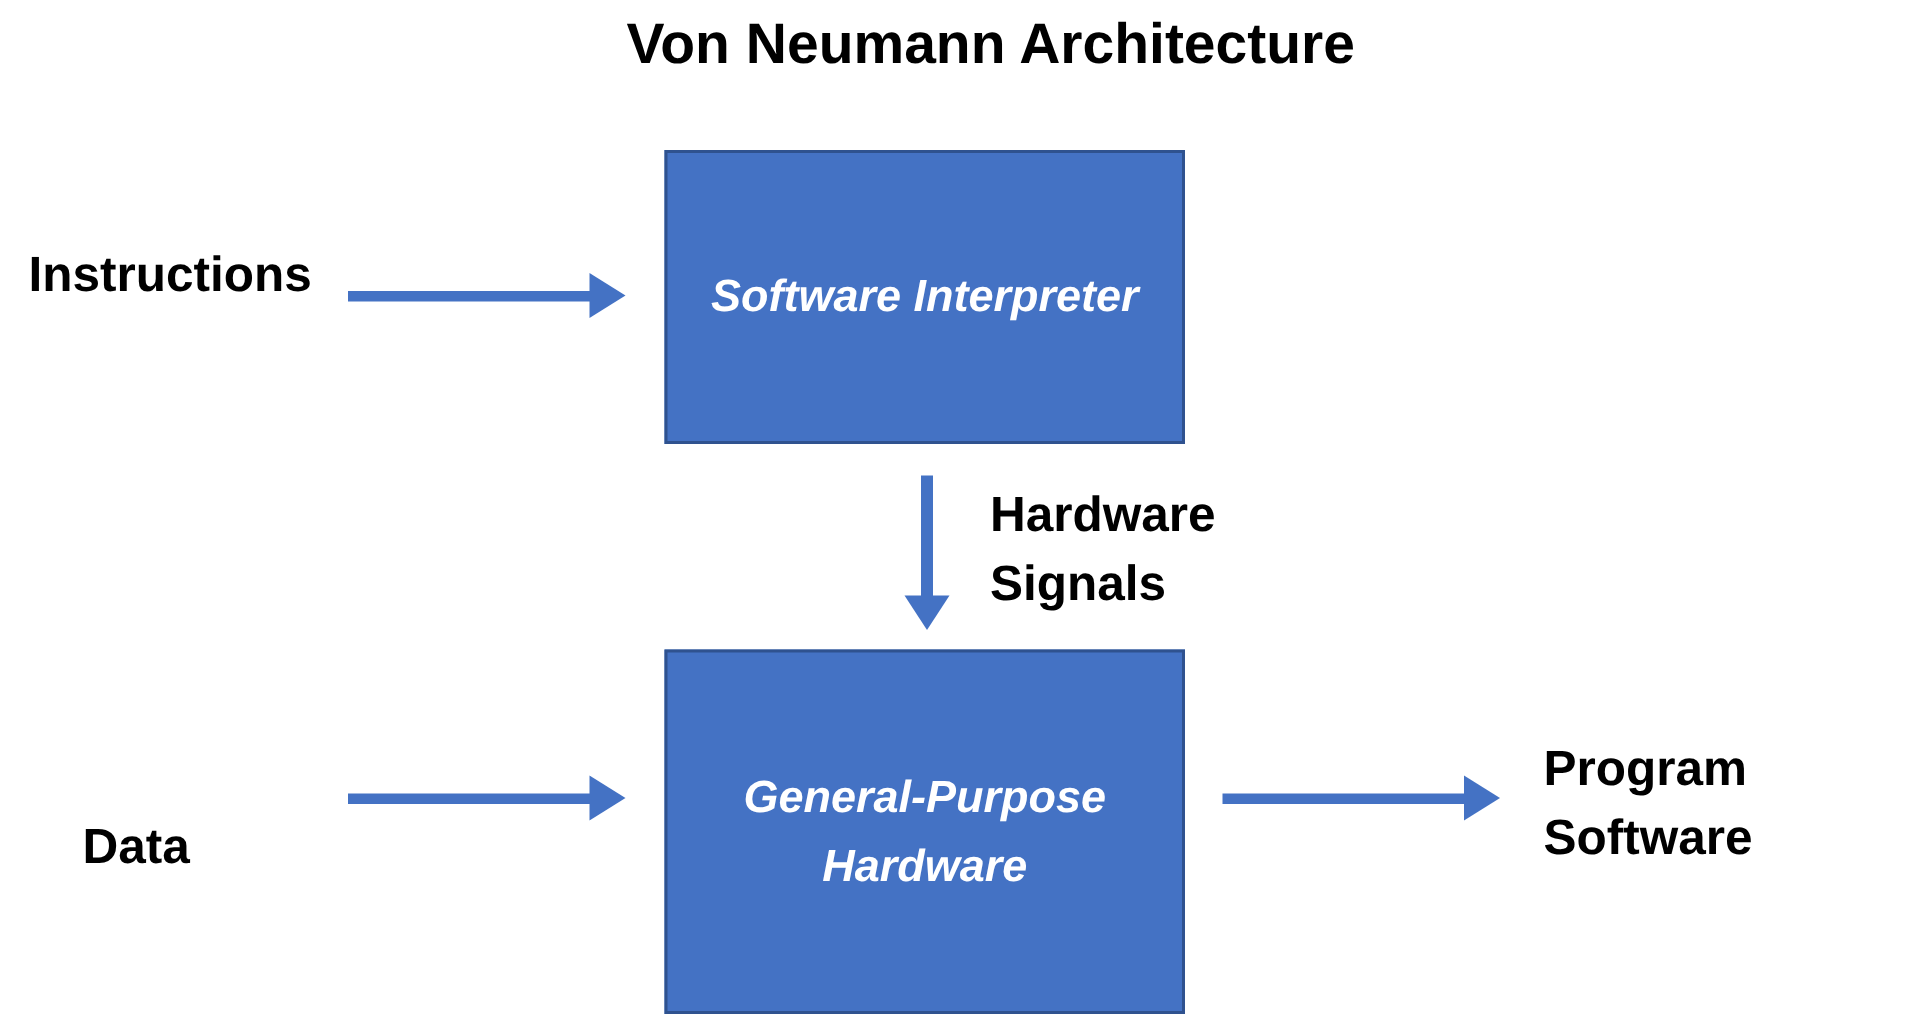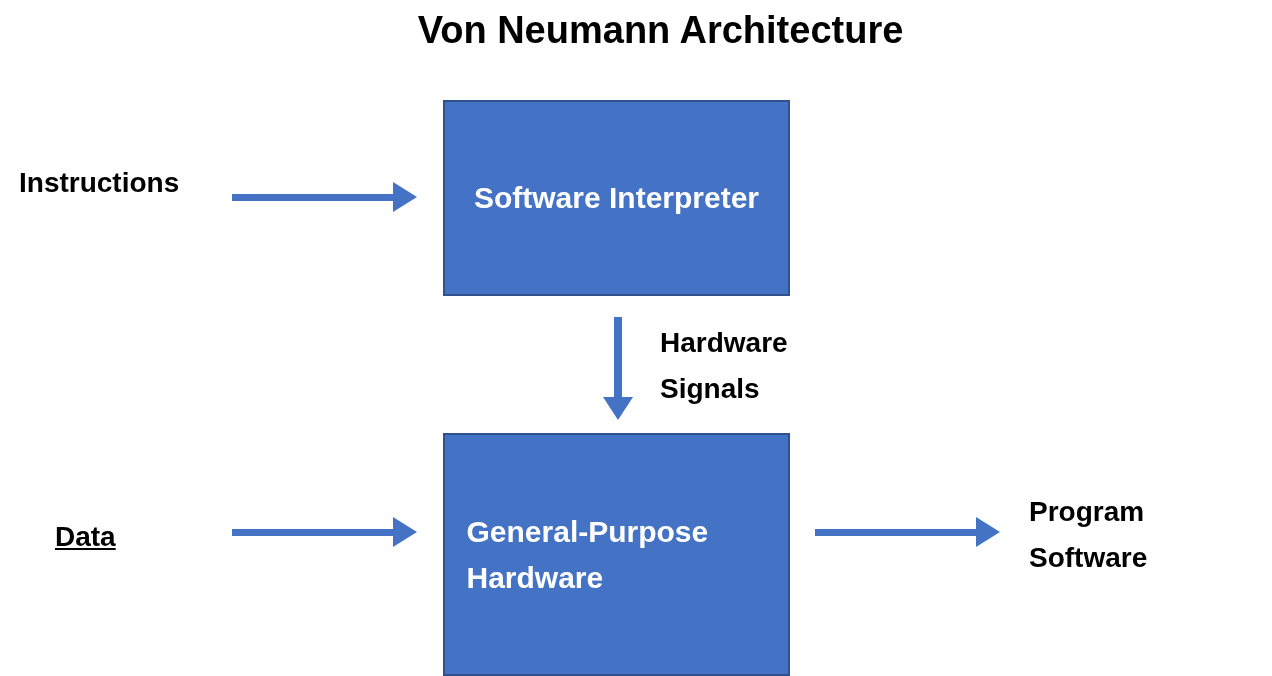--- a/index.html
+++ b/index.html
@@ -38,34 +38,36 @@
     width: 347px;
     background: var(--box_fill);
     border: 2.5px solid var(--box_border);
     box-sizing: border-box;
     display: flex;
     align-items: center;
     justify-content: center;
     color: var(--box_text);
     font-size: 30px;
     font-weight: 600;
+    text-align: center;
     line-height: 46px;
+    font-style: italic;
   }
   .box-top    { top: 100px; height: 196px; }
   .box-bottom { top: 433px; height: 243px; }
   .box-bottom .box-label { width: 300px; }
   .label {
     position: absolute;
-    font-size: 28px;
+    font-size: 33px;
     font-weight: 600;
     line-height: 40px;
     color: var(--label_text);
   }
   .label-instructions { left: 19px;  top: 163px; }
-  .label-data         { left: 55px;  top: 517px; text-decoration: underline; }
+  .label-data         { left: 55px;  top: 544px; }
   .label-control      { left: 660px; top: 320px; width: 132px; line-height: 46px; }
   .label-results      { left: 1029px; top: 489px; width: 152px; line-height: 46px; }
 
   
   .arrow-h { position: absolute; height: 30px; }
   .arrow-h .shaft {
     position: absolute;
     left: 0; top: 11.5px;
     height: 7px;
     background: var(--arrow);

